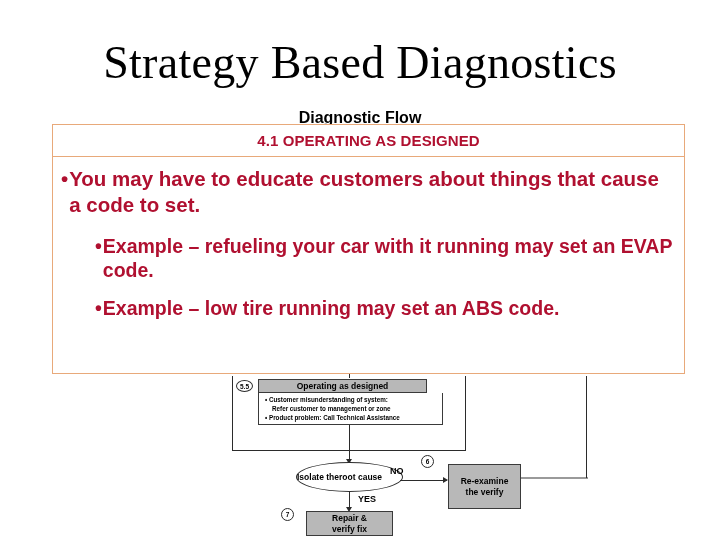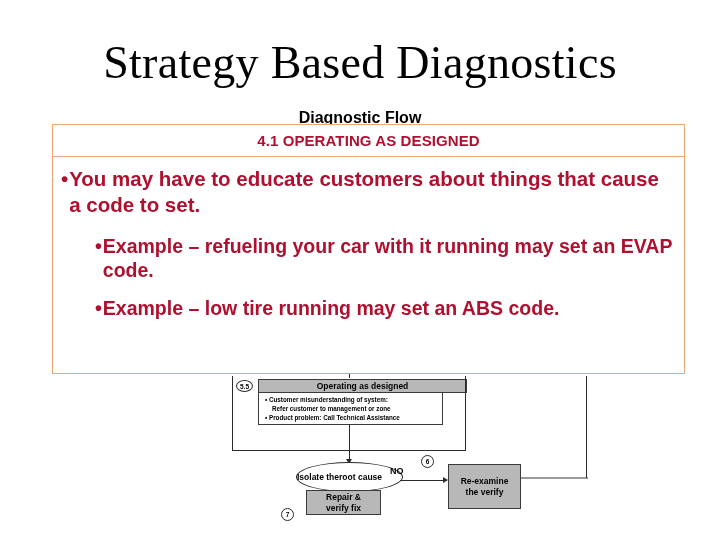--- a/index.html
+++ b/index.html
@@ -202,21 +202,21 @@
 <div id="slide-title">Strategy Based Diagnostics</div>
 
 <div id="slide-subtitle">Diagnostic Flow</div>
 
 <div id="flowchart">
 
   <div class="fc-line" style="left:349px; top:352px; width:1.4px; height:26px;"></div>
 
   <div class="fc-circle" style="left:236px; top:380px; width:17px; height:12px;">5.5</div>
 
-  <div class="fc-box" style="left:258px; top:379px; width:209px; height:14px;">Operating as designed</div>
+  <div class="fc-box" style="left:258px; top:379px; width:169px; height:14px;">Operating as designed</div>
 
   <div class="fc-subbox" style="left:258px; top:393px; width:185px; height:32px;">
     <div>• Customer misunderstanding of system:</div>
     <div class="fc-sub-indent">Refer customer to management or zone</div>
     <div>• Product problem: Call Technical Assistance</div>
   </div>
 
   <div class="fc-line" style="left:349px; top:425px; width:1.4px; height:36px;"></div>
   <div class="fc-arrow-down" style="left:346px; top:459px;"></div>
 
@@ -245,21 +245,21 @@
 
   <div class="fc-line-gray" style="left:521px; top:477px; width:67px; height:1.6px;"></div>
   <div class="fc-line" style="left:586px; top:376px; width:1.4px; height:102px;"></div>
 
   <div class="fc-label" style="left:358px; top:494px;">YES</div>
   <div class="fc-line" style="left:349px; top:492px; width:1.4px; height:17px;"></div>
   <div class="fc-arrow-down" style="left:346px; top:507px;"></div>
 
   <div class="fc-circle" style="left:281px; top:508px; width:13px; height:13px;">7</div>
 
-  <div class="fc-box" style="left:306px; top:490px; width:75px; height:25px;">
+  <div class="fc-box" style="left:306px; top:511px; width:87px; height:25px;">
     <div>
       <span>Repair &amp;</span><br>
       <span>verify fix</span>
     </div>
   </div>
 
 </div>
 
 <div id="content-panel">
 

